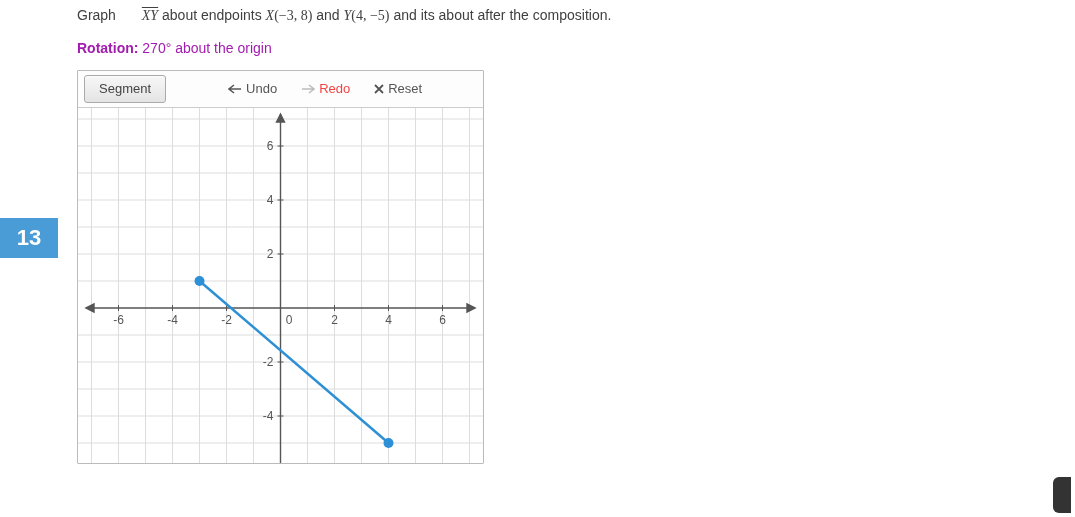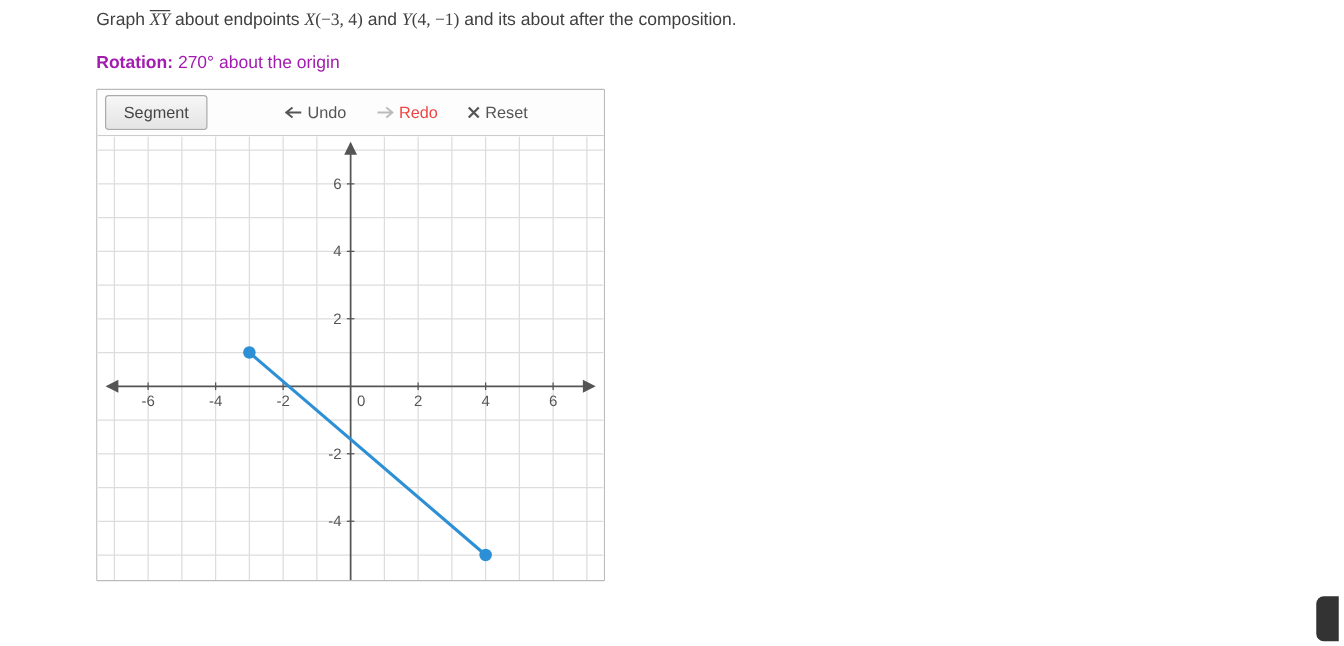--- a/index.html
+++ b/index.html
@@ -35,20 +35,21 @@
 .instruction-line {
   font-size: 14px;
   color: #404040;
   margin-bottom: 14px;
   line-height: 1.4;
 }
 .overline {
   text-decoration: overline;
   font-family: "Times New Roman", serif;
   font-style: italic;
+  margin-left: 22px;
 }
 .math {
   font-family: "Times New Roman", serif;
   font-style: italic;
 }
 .math-upright {
   font-family: "Times New Roman", serif;
   font-style: normal;
 }
 .trans-line {
@@ -113,24 +114,25 @@
   width: 18px;
   height: 36px;
   background: #333;
   border-radius: 6px 0 0 6px;
 }
 </style>
 </head>
 <body>
 
 <div class="container">
+  <div class="problem-number">13</div>
 
   <div class="content">
     <p class="instruction-line">
-      <span>Graph </span><span class="overline">XY</span><span> about endpoints </span><span class="math">X</span><span class="math-upright">(−3,  4)</span><span> and </span><span class="math">Y</span><span class="math-upright">(4, −1)</span><span> and its about after the composition.</span>
+      <span>Graph </span><span class="overline">XY</span><span> about endpoints </span><span class="math">X</span><span class="math-upright">(−3,  8)</span><span> and </span><span class="math">Y</span><span class="math-upright">(4, −5)</span><span> and its about after the composition.</span>
     </p>
 
     <p class="trans-line">
       <b>Rotation:</b><span> 270° about the origin</span>
     </p>
 
     <div class="graph-wrapper">
       <div class="toolbar">
         <div class="tool-btn">Segment</div>
         <div class="tool-spacer"></div>

